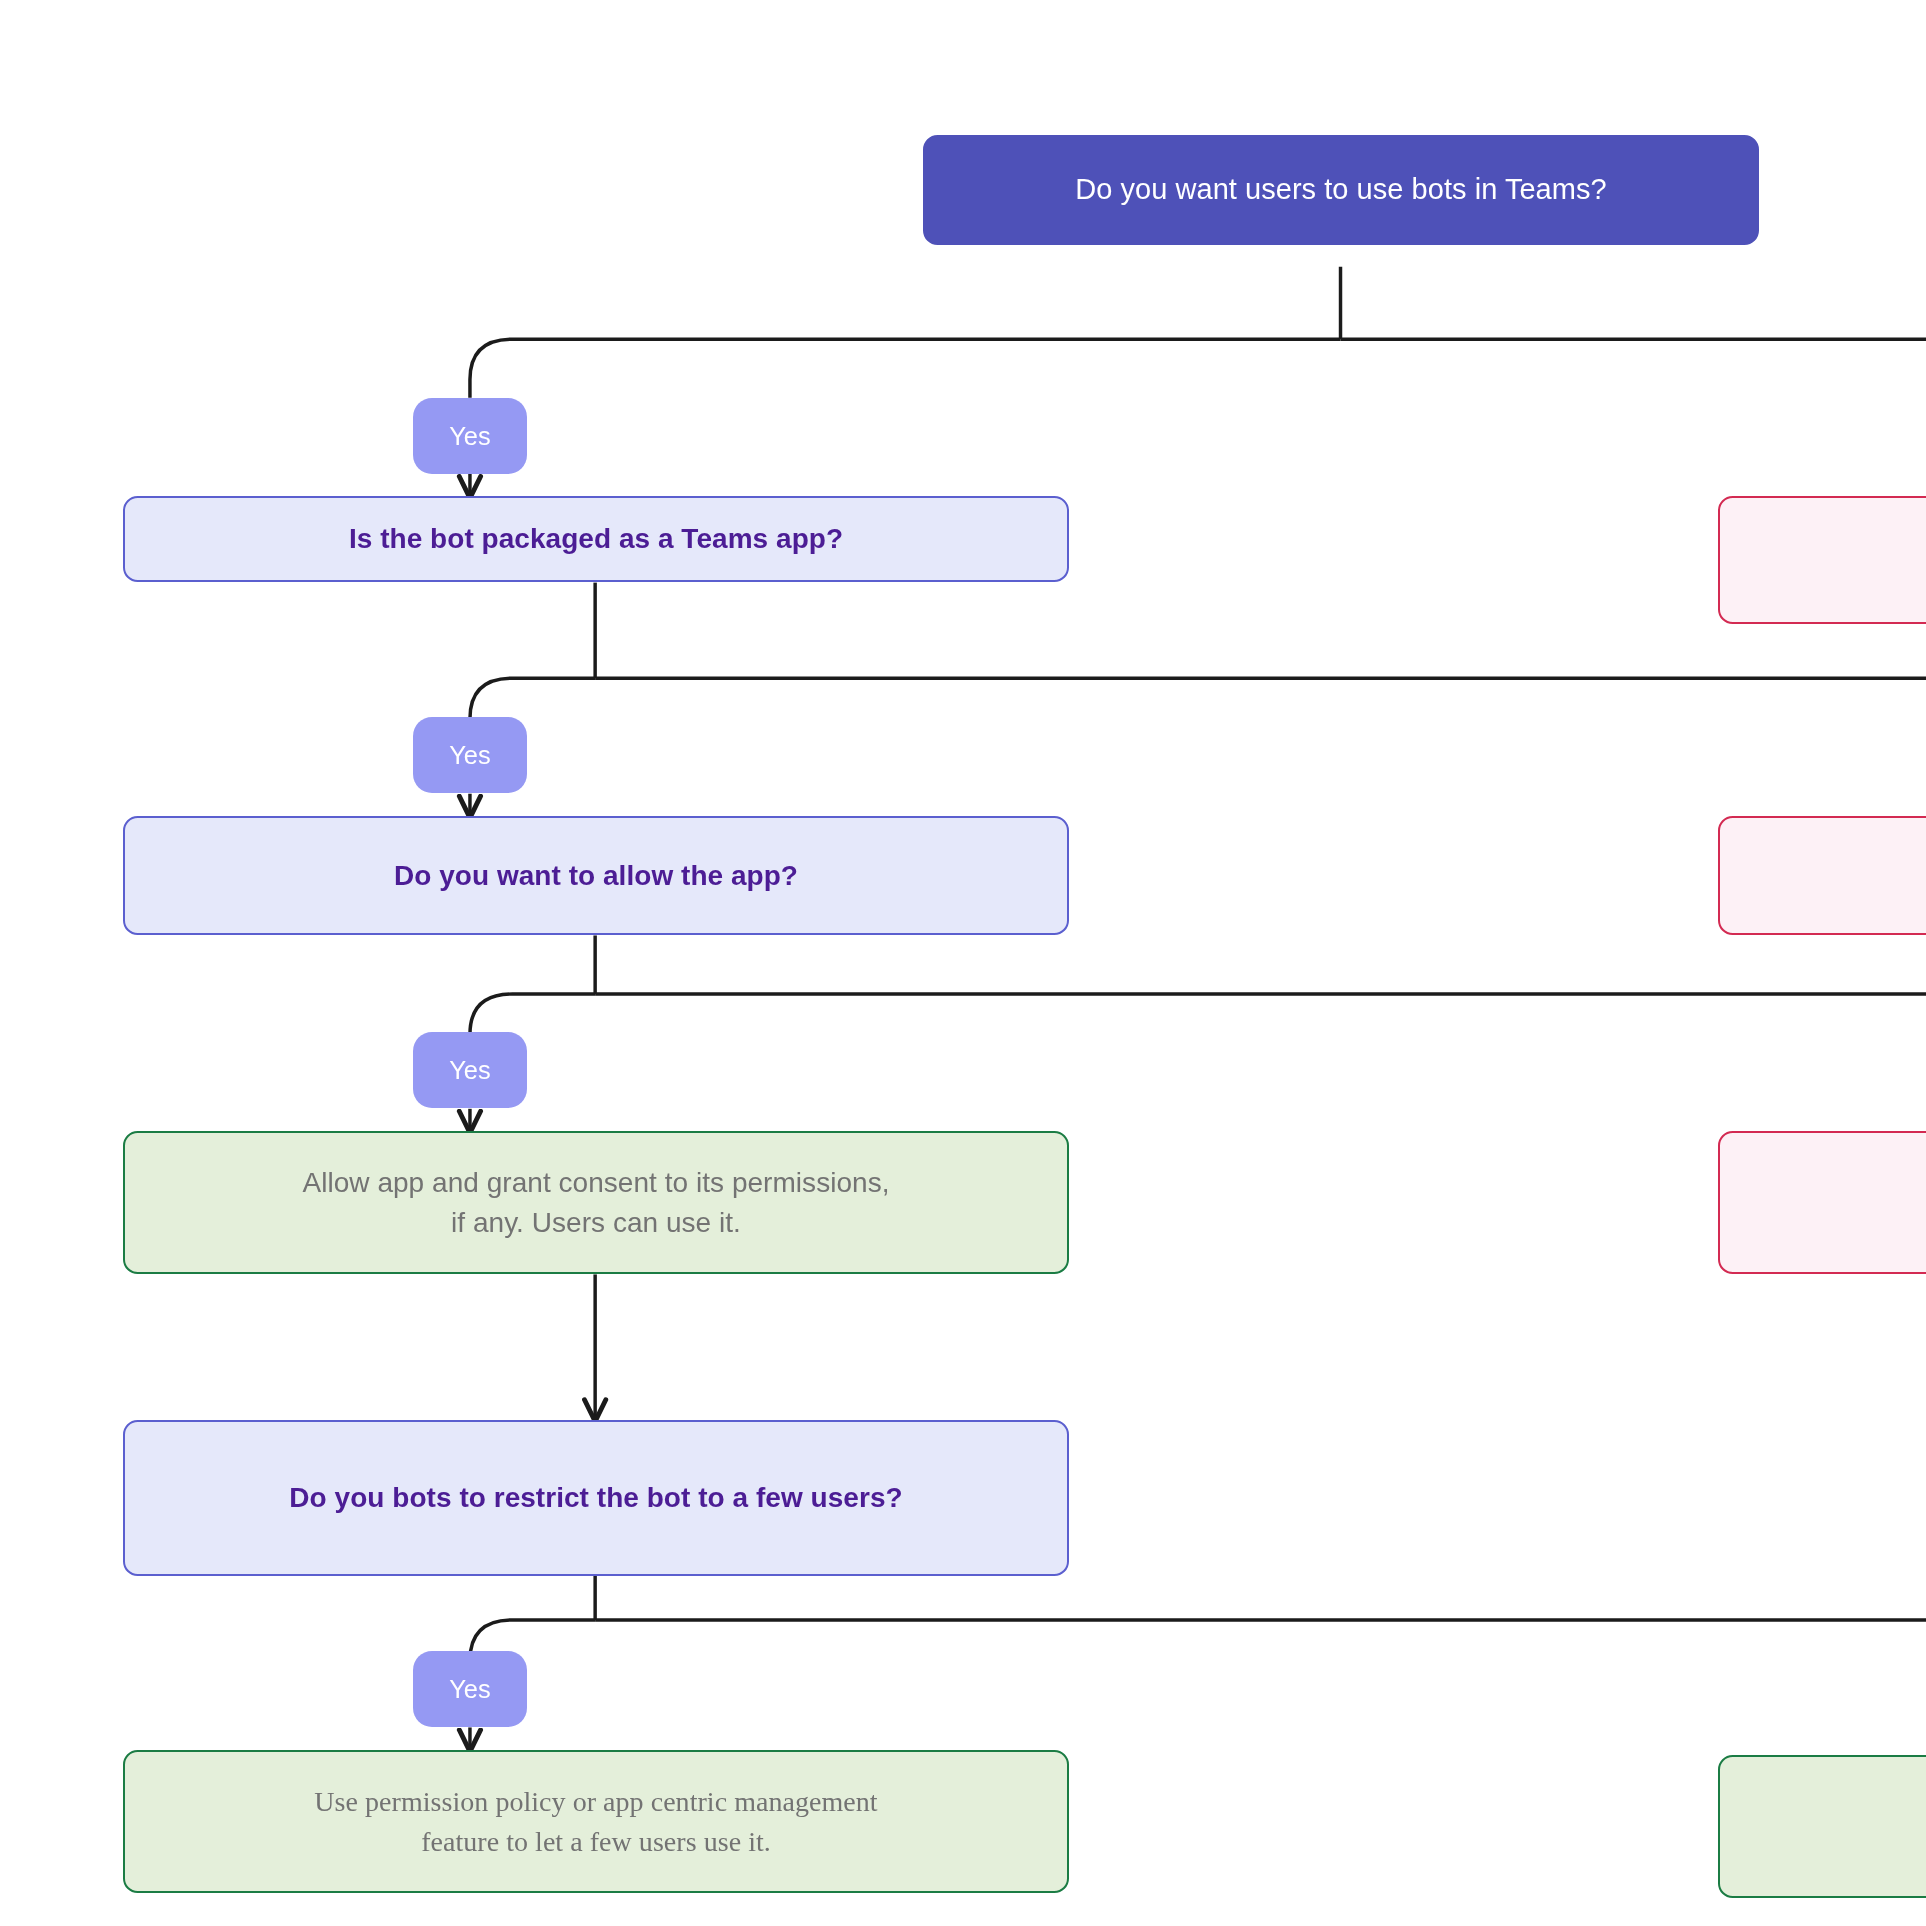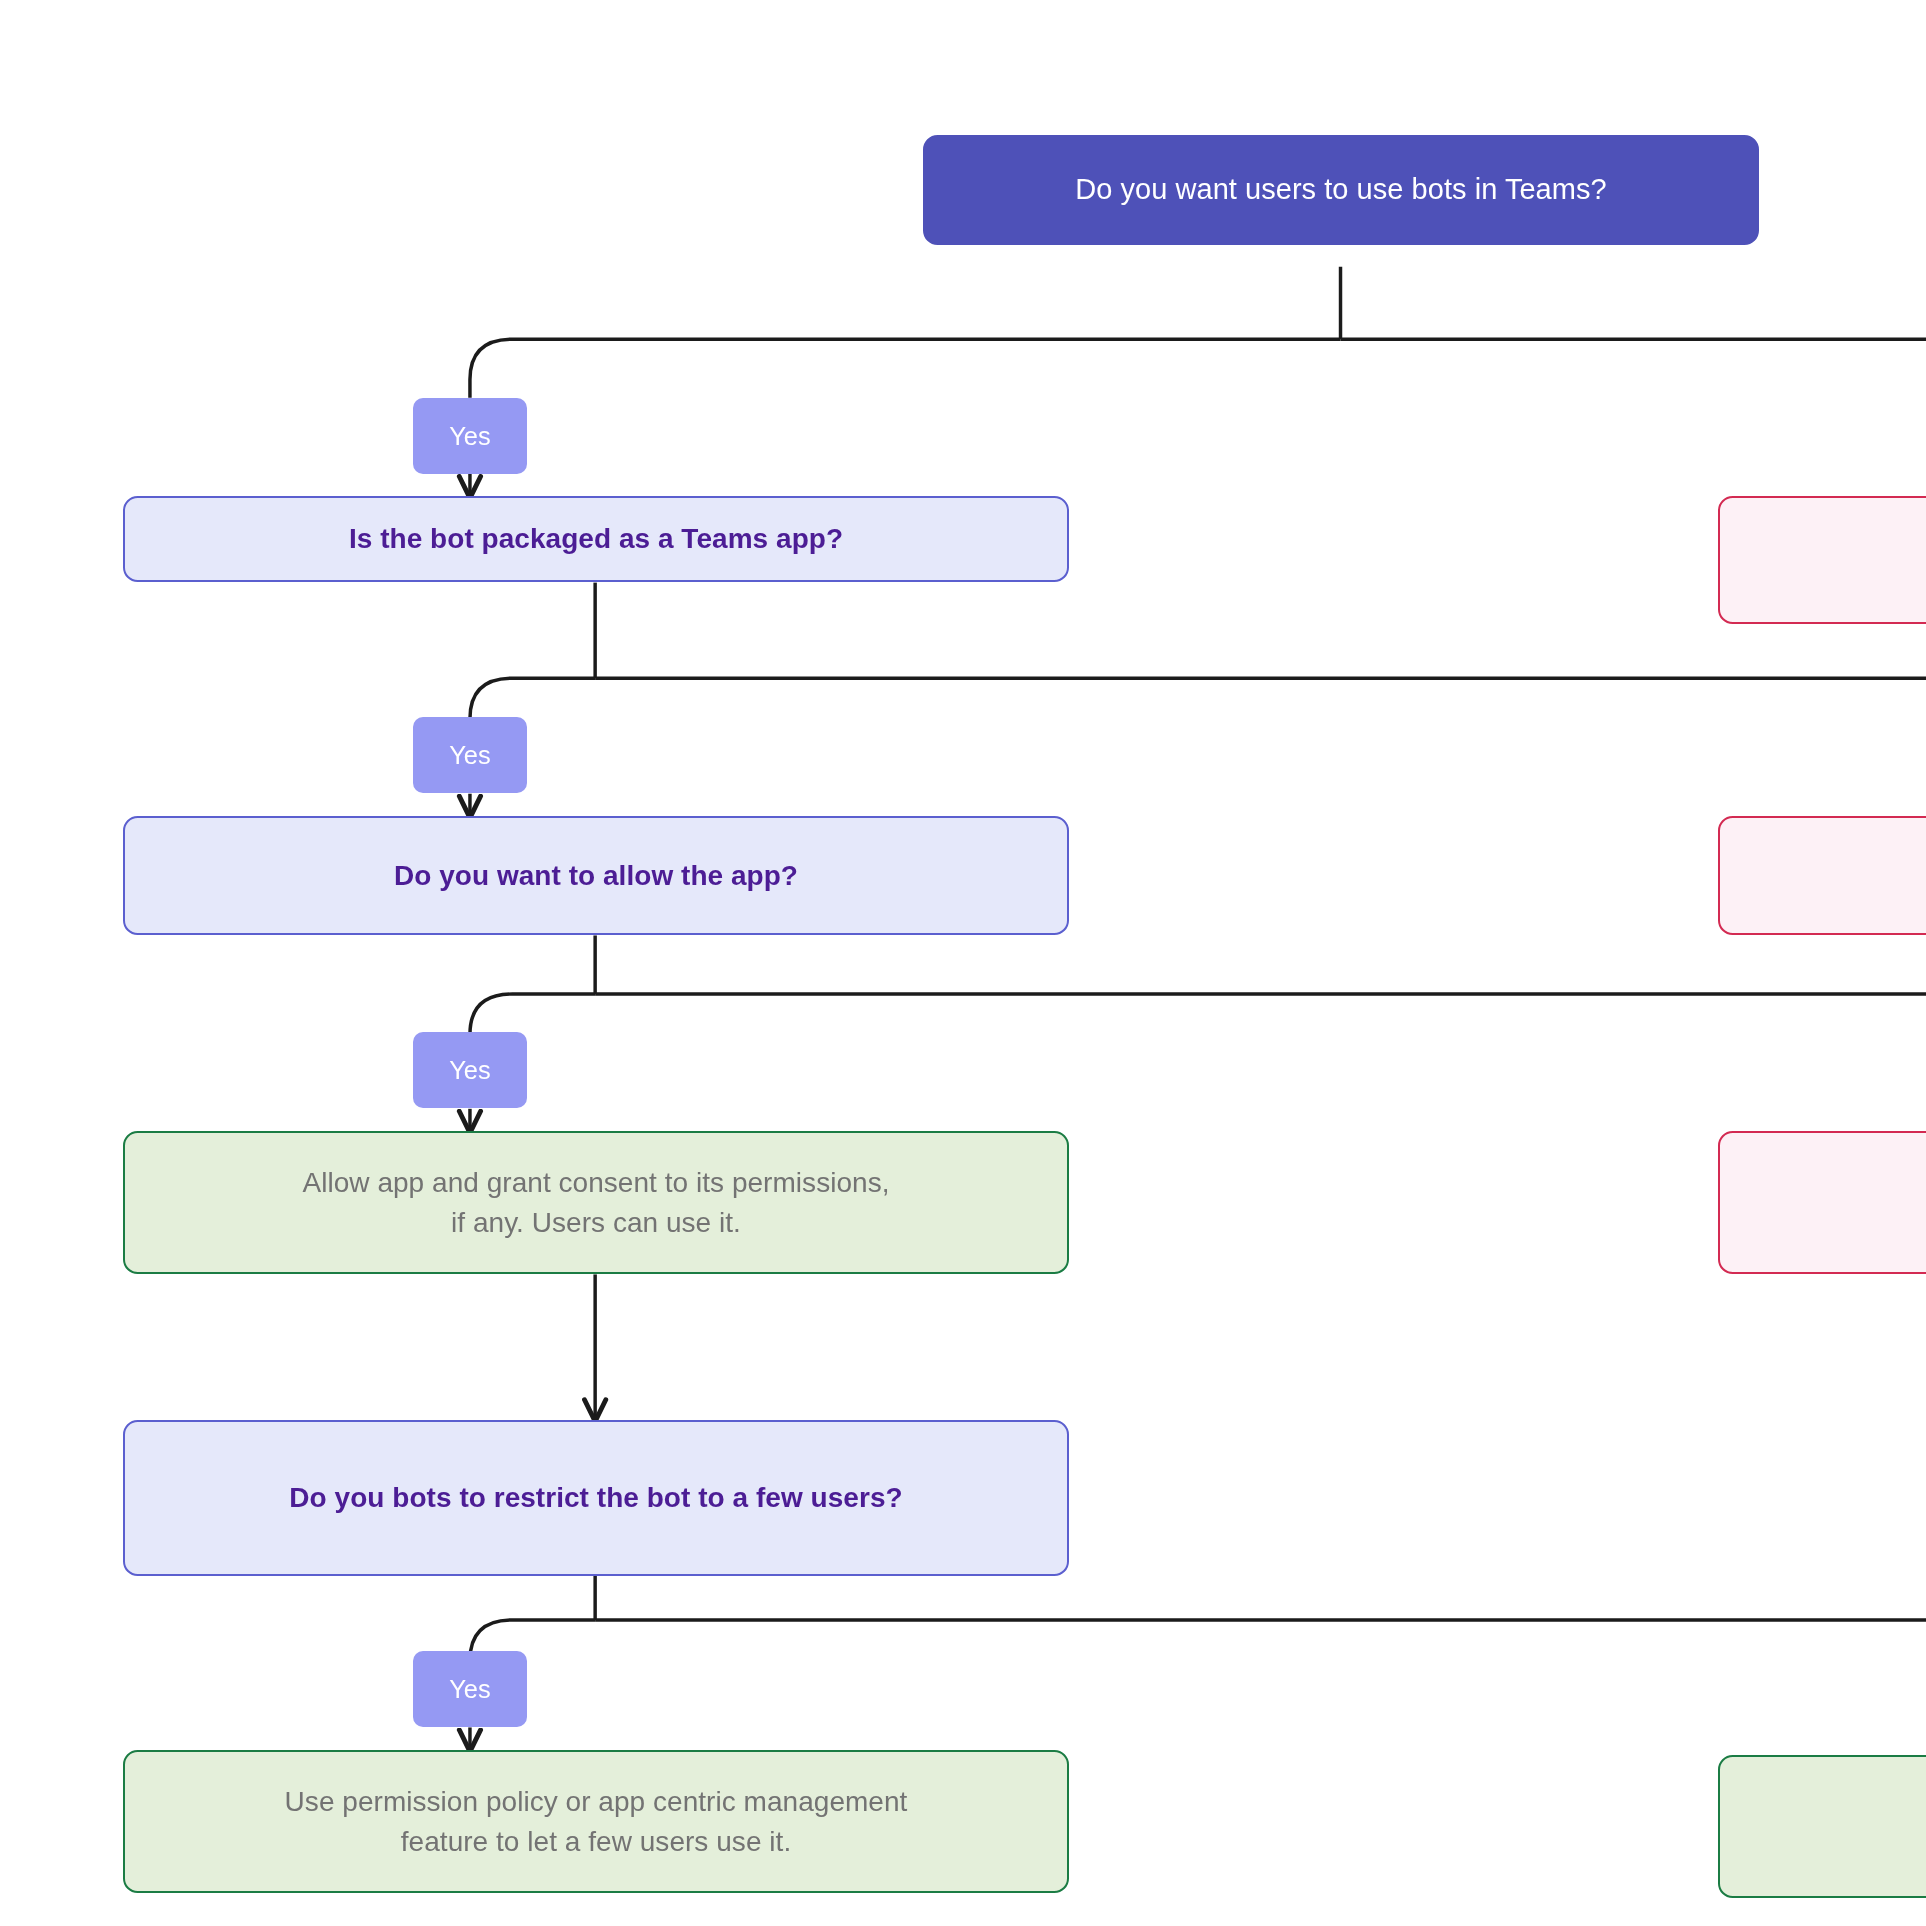--- a/index.html
+++ b/index.html
@@ -67,21 +67,21 @@
     font-size: 28px;
   }
   .edge-label {
     position: absolute;
     box-sizing: border-box;
     display: flex;
     align-items: center;
     justify-content: center;
     background: #9599f3;
     color: #ffffff;
-    border-radius: 10px;
+    border-radius: 19px;
     font-size: 25.4px;
     letter-spacing: 0.1px;
   }
 </style>
 </head>
 <body>
 
 <div id="flow-root">
 
   <svg id="flow-svg" viewBox="0 0 7178 5378" xmlns="http://www.w3.org/2000/svg">
@@ -133,21 +133,21 @@
 
   <div class="node node-deny" style="left:1718px; top:816px; width:946px; height:119px;">Users can’t use it.</div>
 
   <div class="node node-allow" style="left:123px; top:1131px; width:946px; height:143px;">Allow app and grant consent to its permissions,
 if any. Users can use it.</div>
 
   <div class="node node-deny" style="left:1718px; top:1131px; width:946px; height:143px;">Users can’t use it.</div>
 
   <div class="node node-decision" style="left:123px; top:1420px; width:946px; height:156px;">Do you bots to restrict the bot to a few users?</div>
 
-  <div class="node node-allow" style="left:123px; top:1750px; width:946px; height:143px;">Use permission policy or app centric management
+  <div class="node node-allow" style="left:123px; top:1750px; width:946px; height:143px;font-family:Liberation Serif, serif;">Use permission policy or app centric management
 feature to let a few users use it.</div>
 
   <div class="node node-allow" style="left:1718px; top:1755px; width:946px; height:143px;">Users can use it. No action required.</div>
 
   <div class="edge-label" style="left:413px; top:398px; width:114px; height:76px;">Yes</div>
 
   <div class="edge-label" style="left:413px; top:717px; width:114px; height:76px;">Yes</div>
 
   <div class="edge-label" style="left:413px; top:1032px; width:114px; height:76px;">Yes</div>
 

